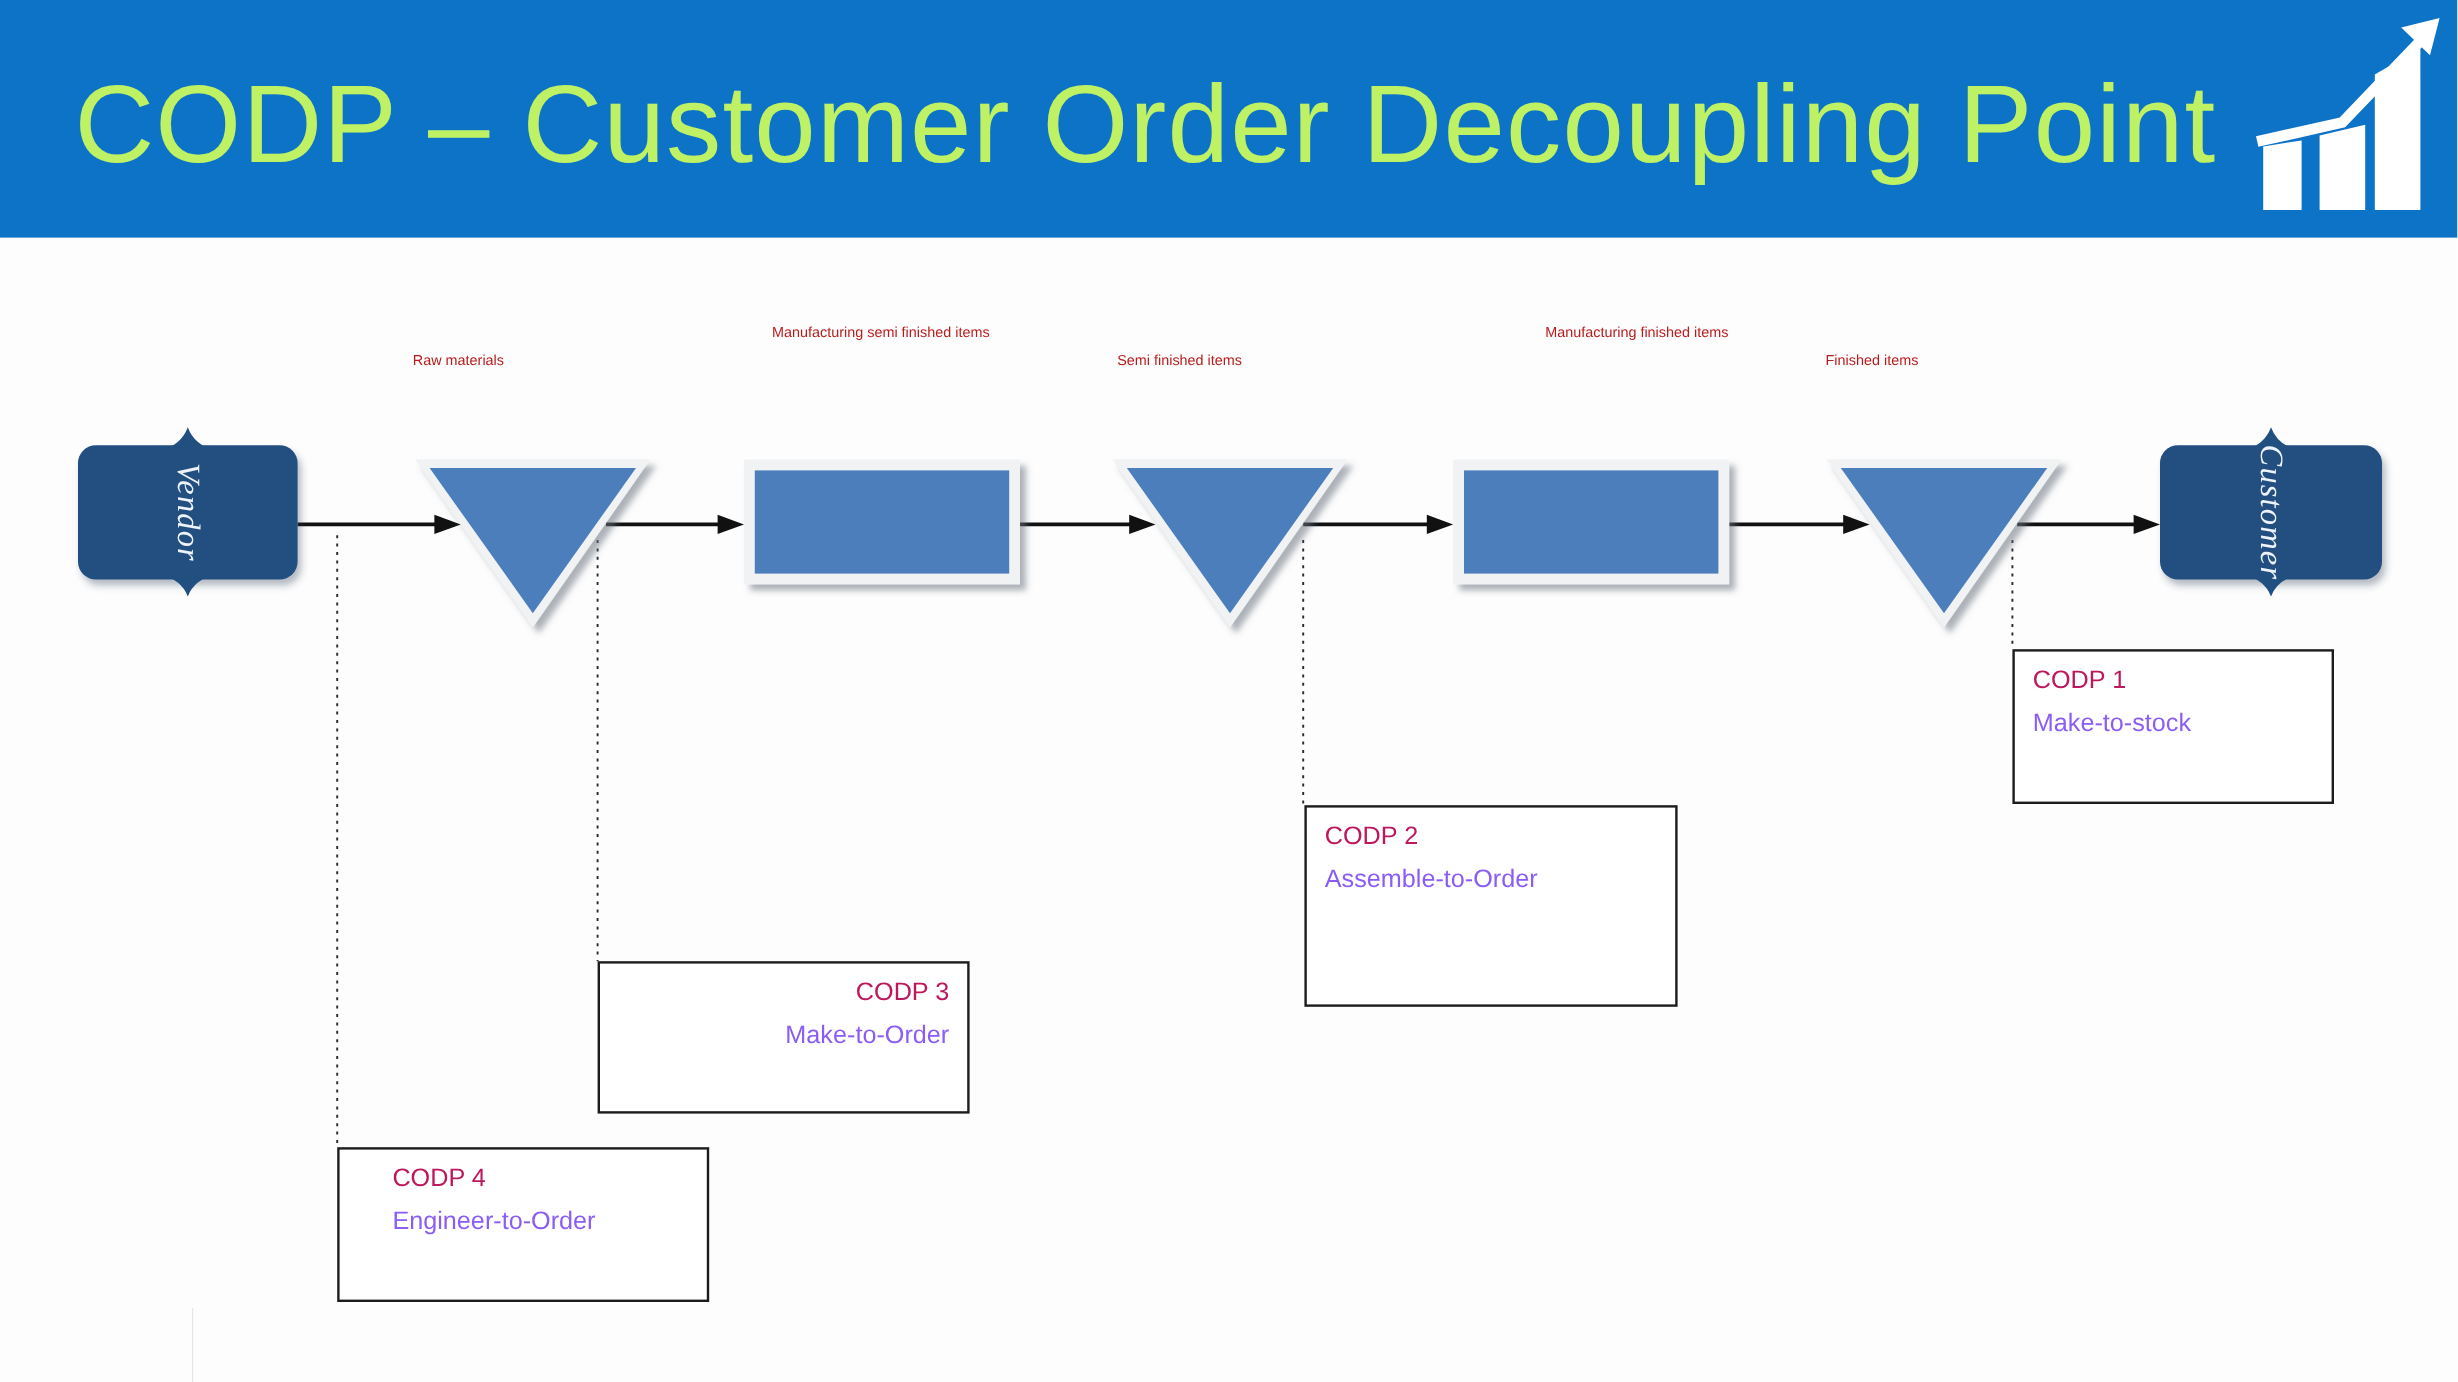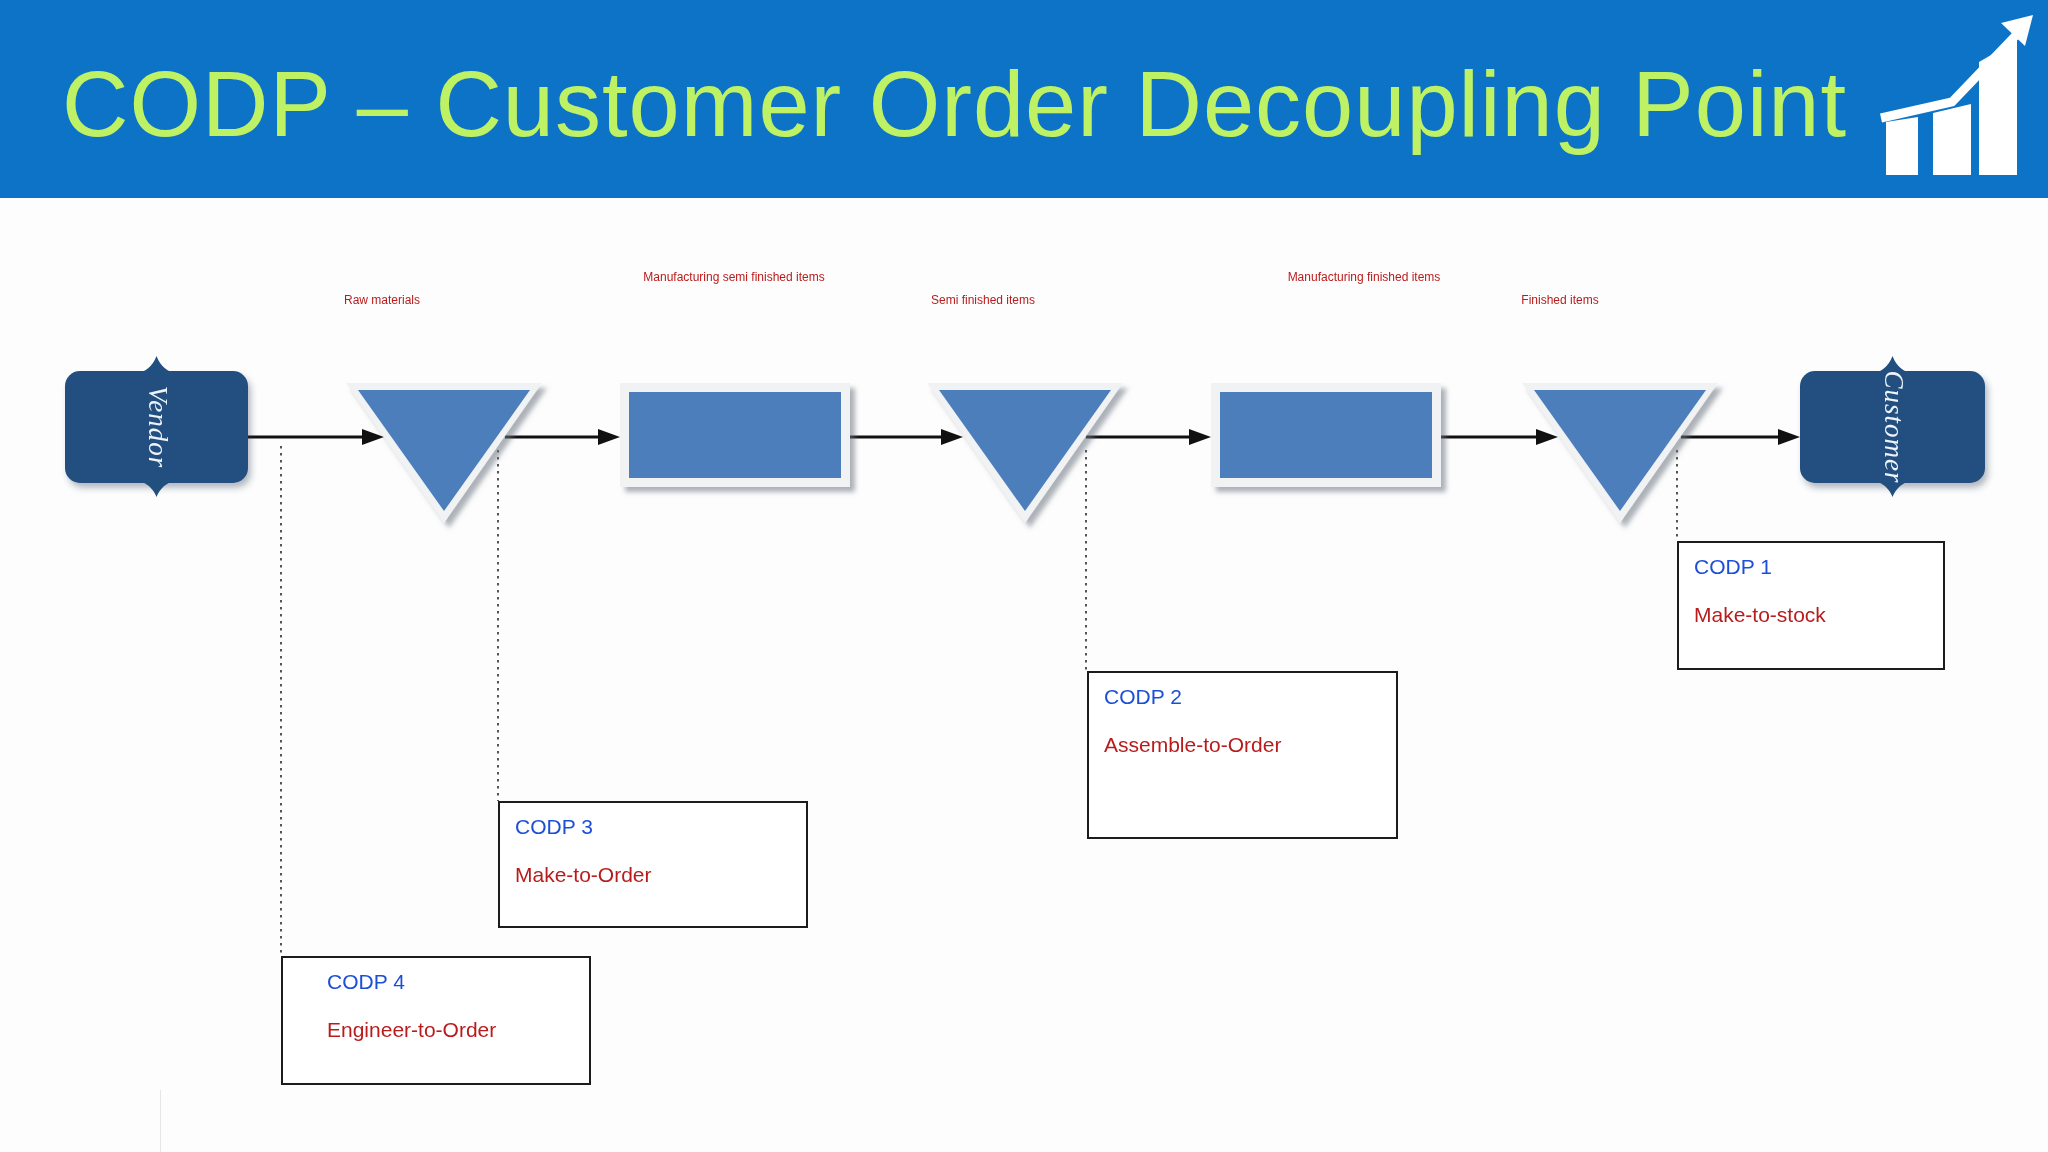--- a/index.html
+++ b/index.html
@@ -41,25 +41,25 @@
     font-size:27px;letter-spacing:1px;
     color:#eef3fa;white-space:nowrap;
   }
   .codp-box{
     position:absolute;
     background:#ffffff;
     border:2px solid #1c1c1c;
     box-sizing:border-box;
     padding:12px 15px;
   }
-  .codp-title{font-size:21px;color:#1d4ed8;}
-  .codp-strategy{font-size:21px;color:#b91c1c;margin-top:24px;}
+  .codp-title{font-size:21px;color:#be185d;}
+  .codp-strategy{font-size:21px;color:#8b5cf6;margin-top:12px;}
   .codp-1{left:1677px;top:541px;width:268px;height:129px;}
   .codp-2{left:1087px;top:671px;width:311px;height:168px;}
-  .codp-3{left:498px; top:801px;width:310px;height:127px;}
+  .codp-3{left:498px; top:801px;width:310px;height:127px;text-align:right;}
   .codp-4{left:281px; top:956px;width:310px;height:129px;padding-left:44px;}
   .edge-artifact{
     position:absolute;left:160px;top:1090px;width:1px;height:62px;
     background:#e6e6e6;
   }
 </style>
 </head>
 <body>
 
 <div class="slide">

